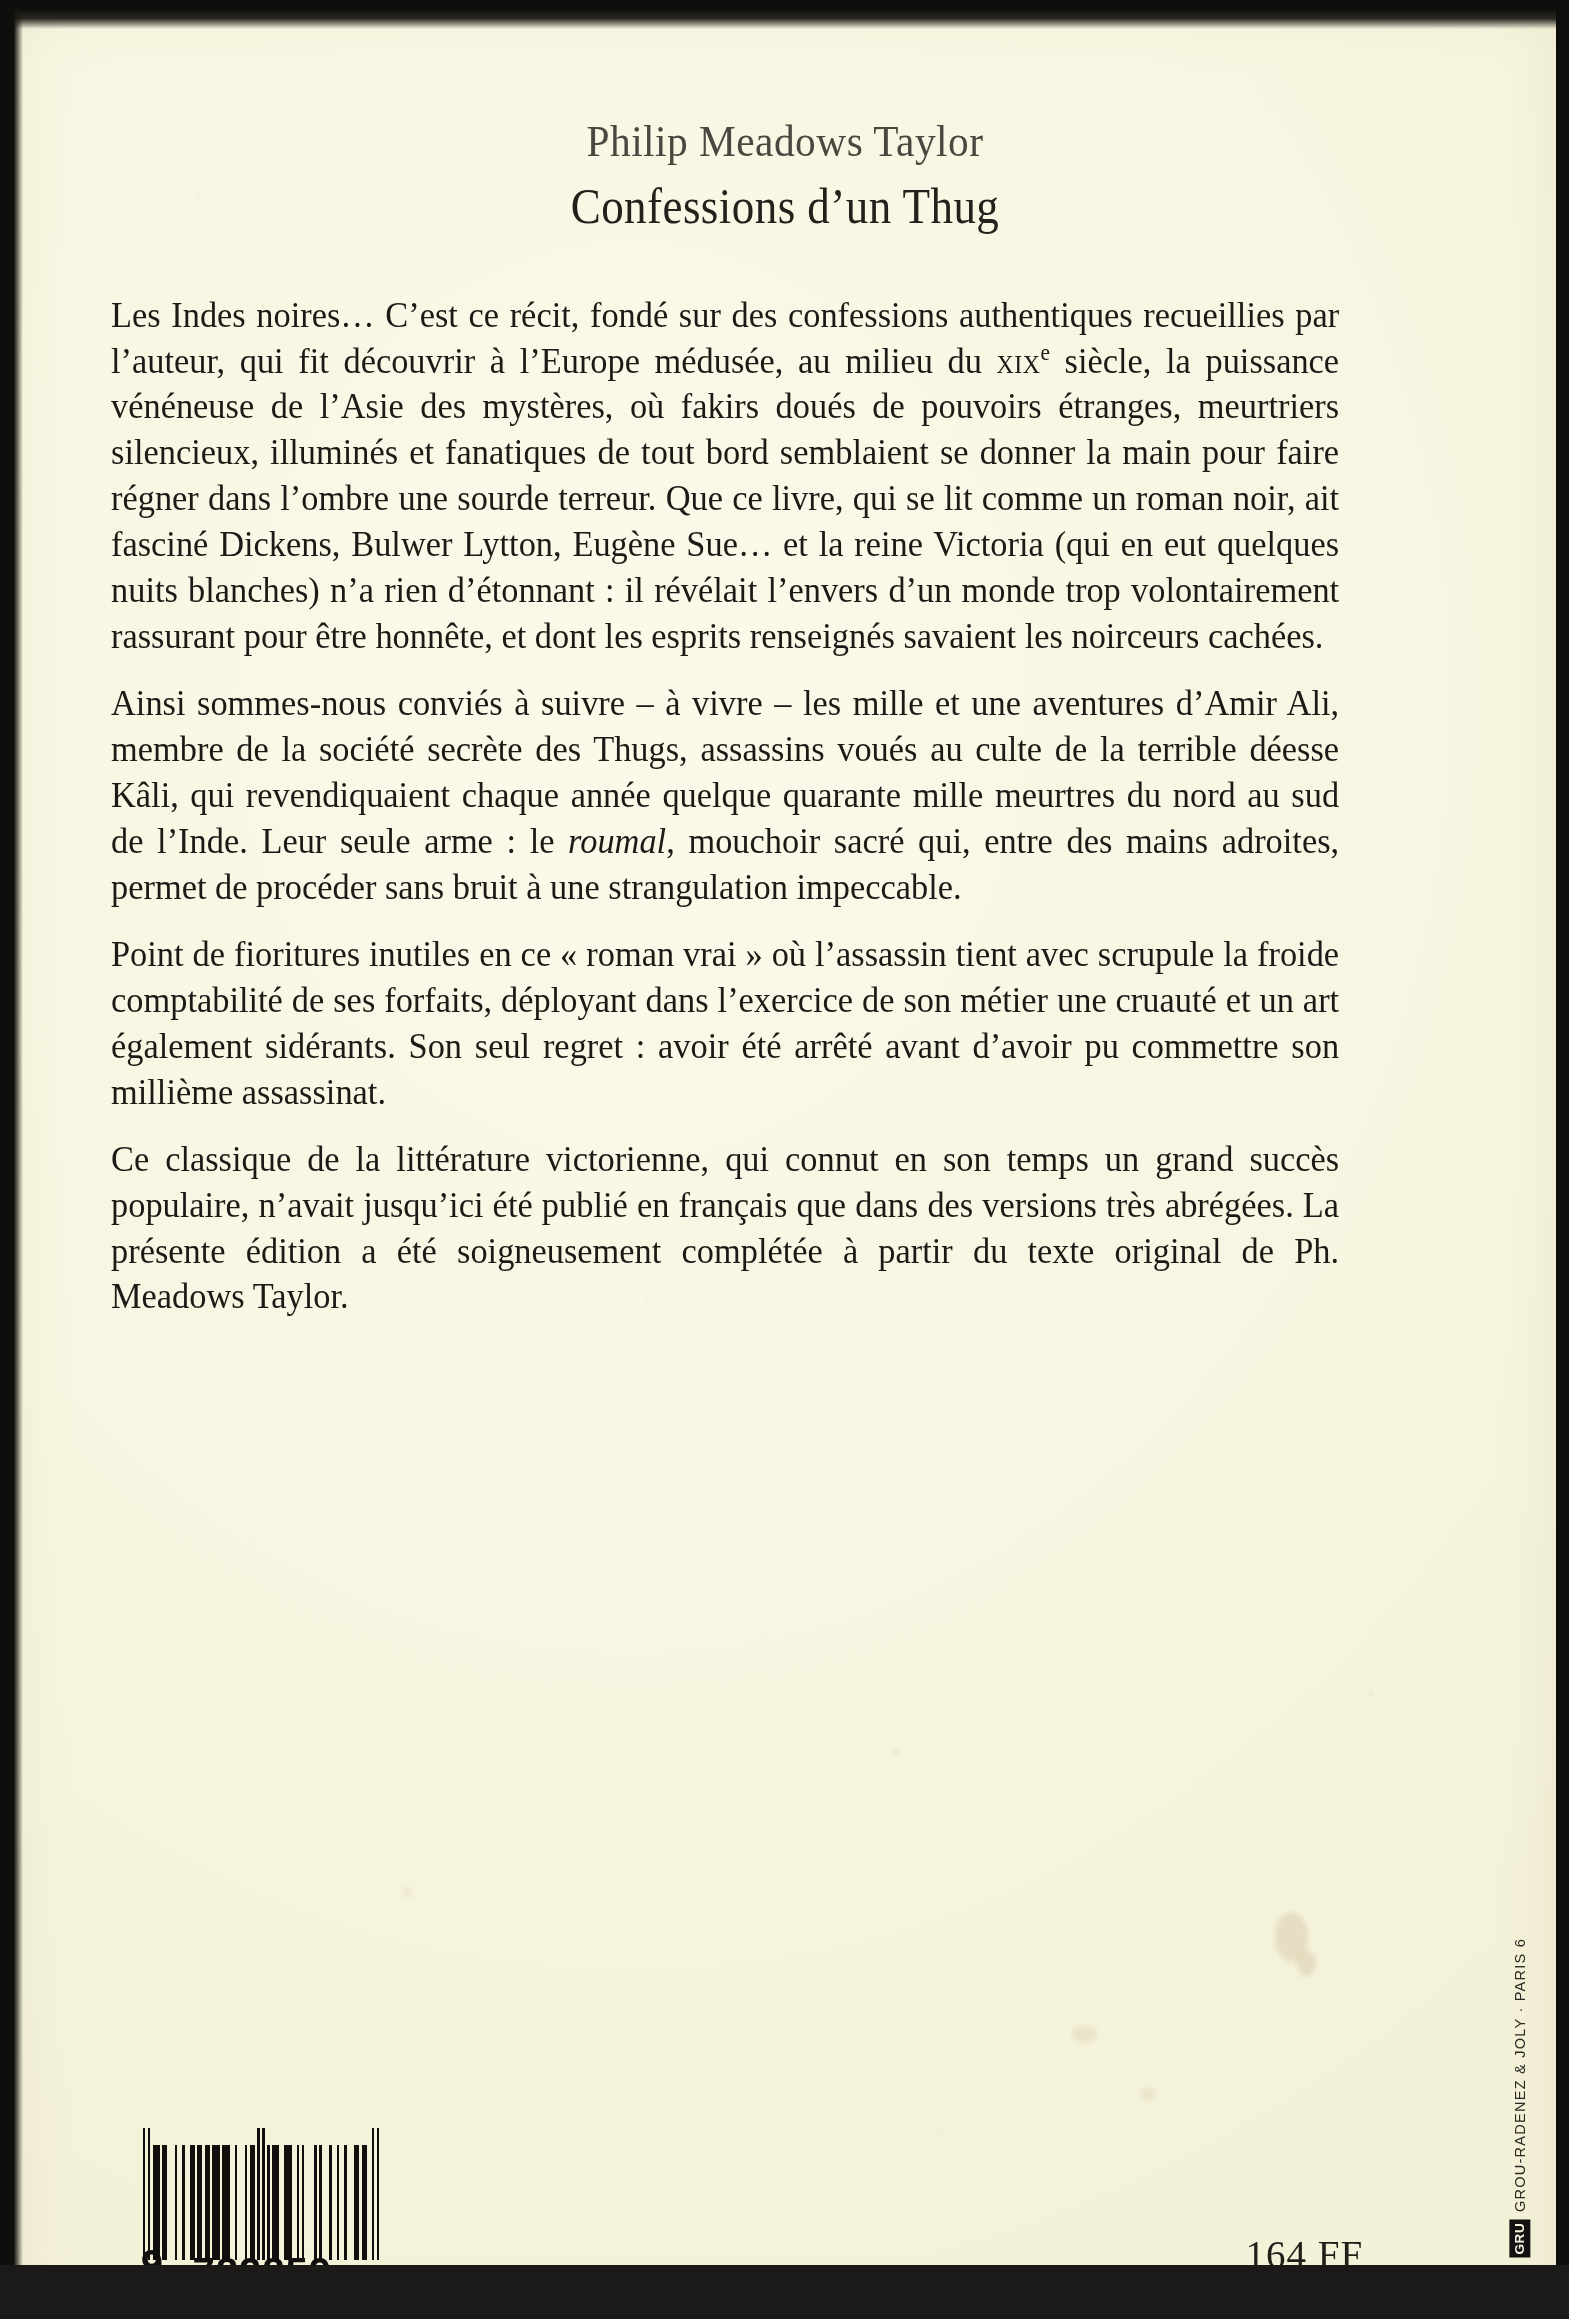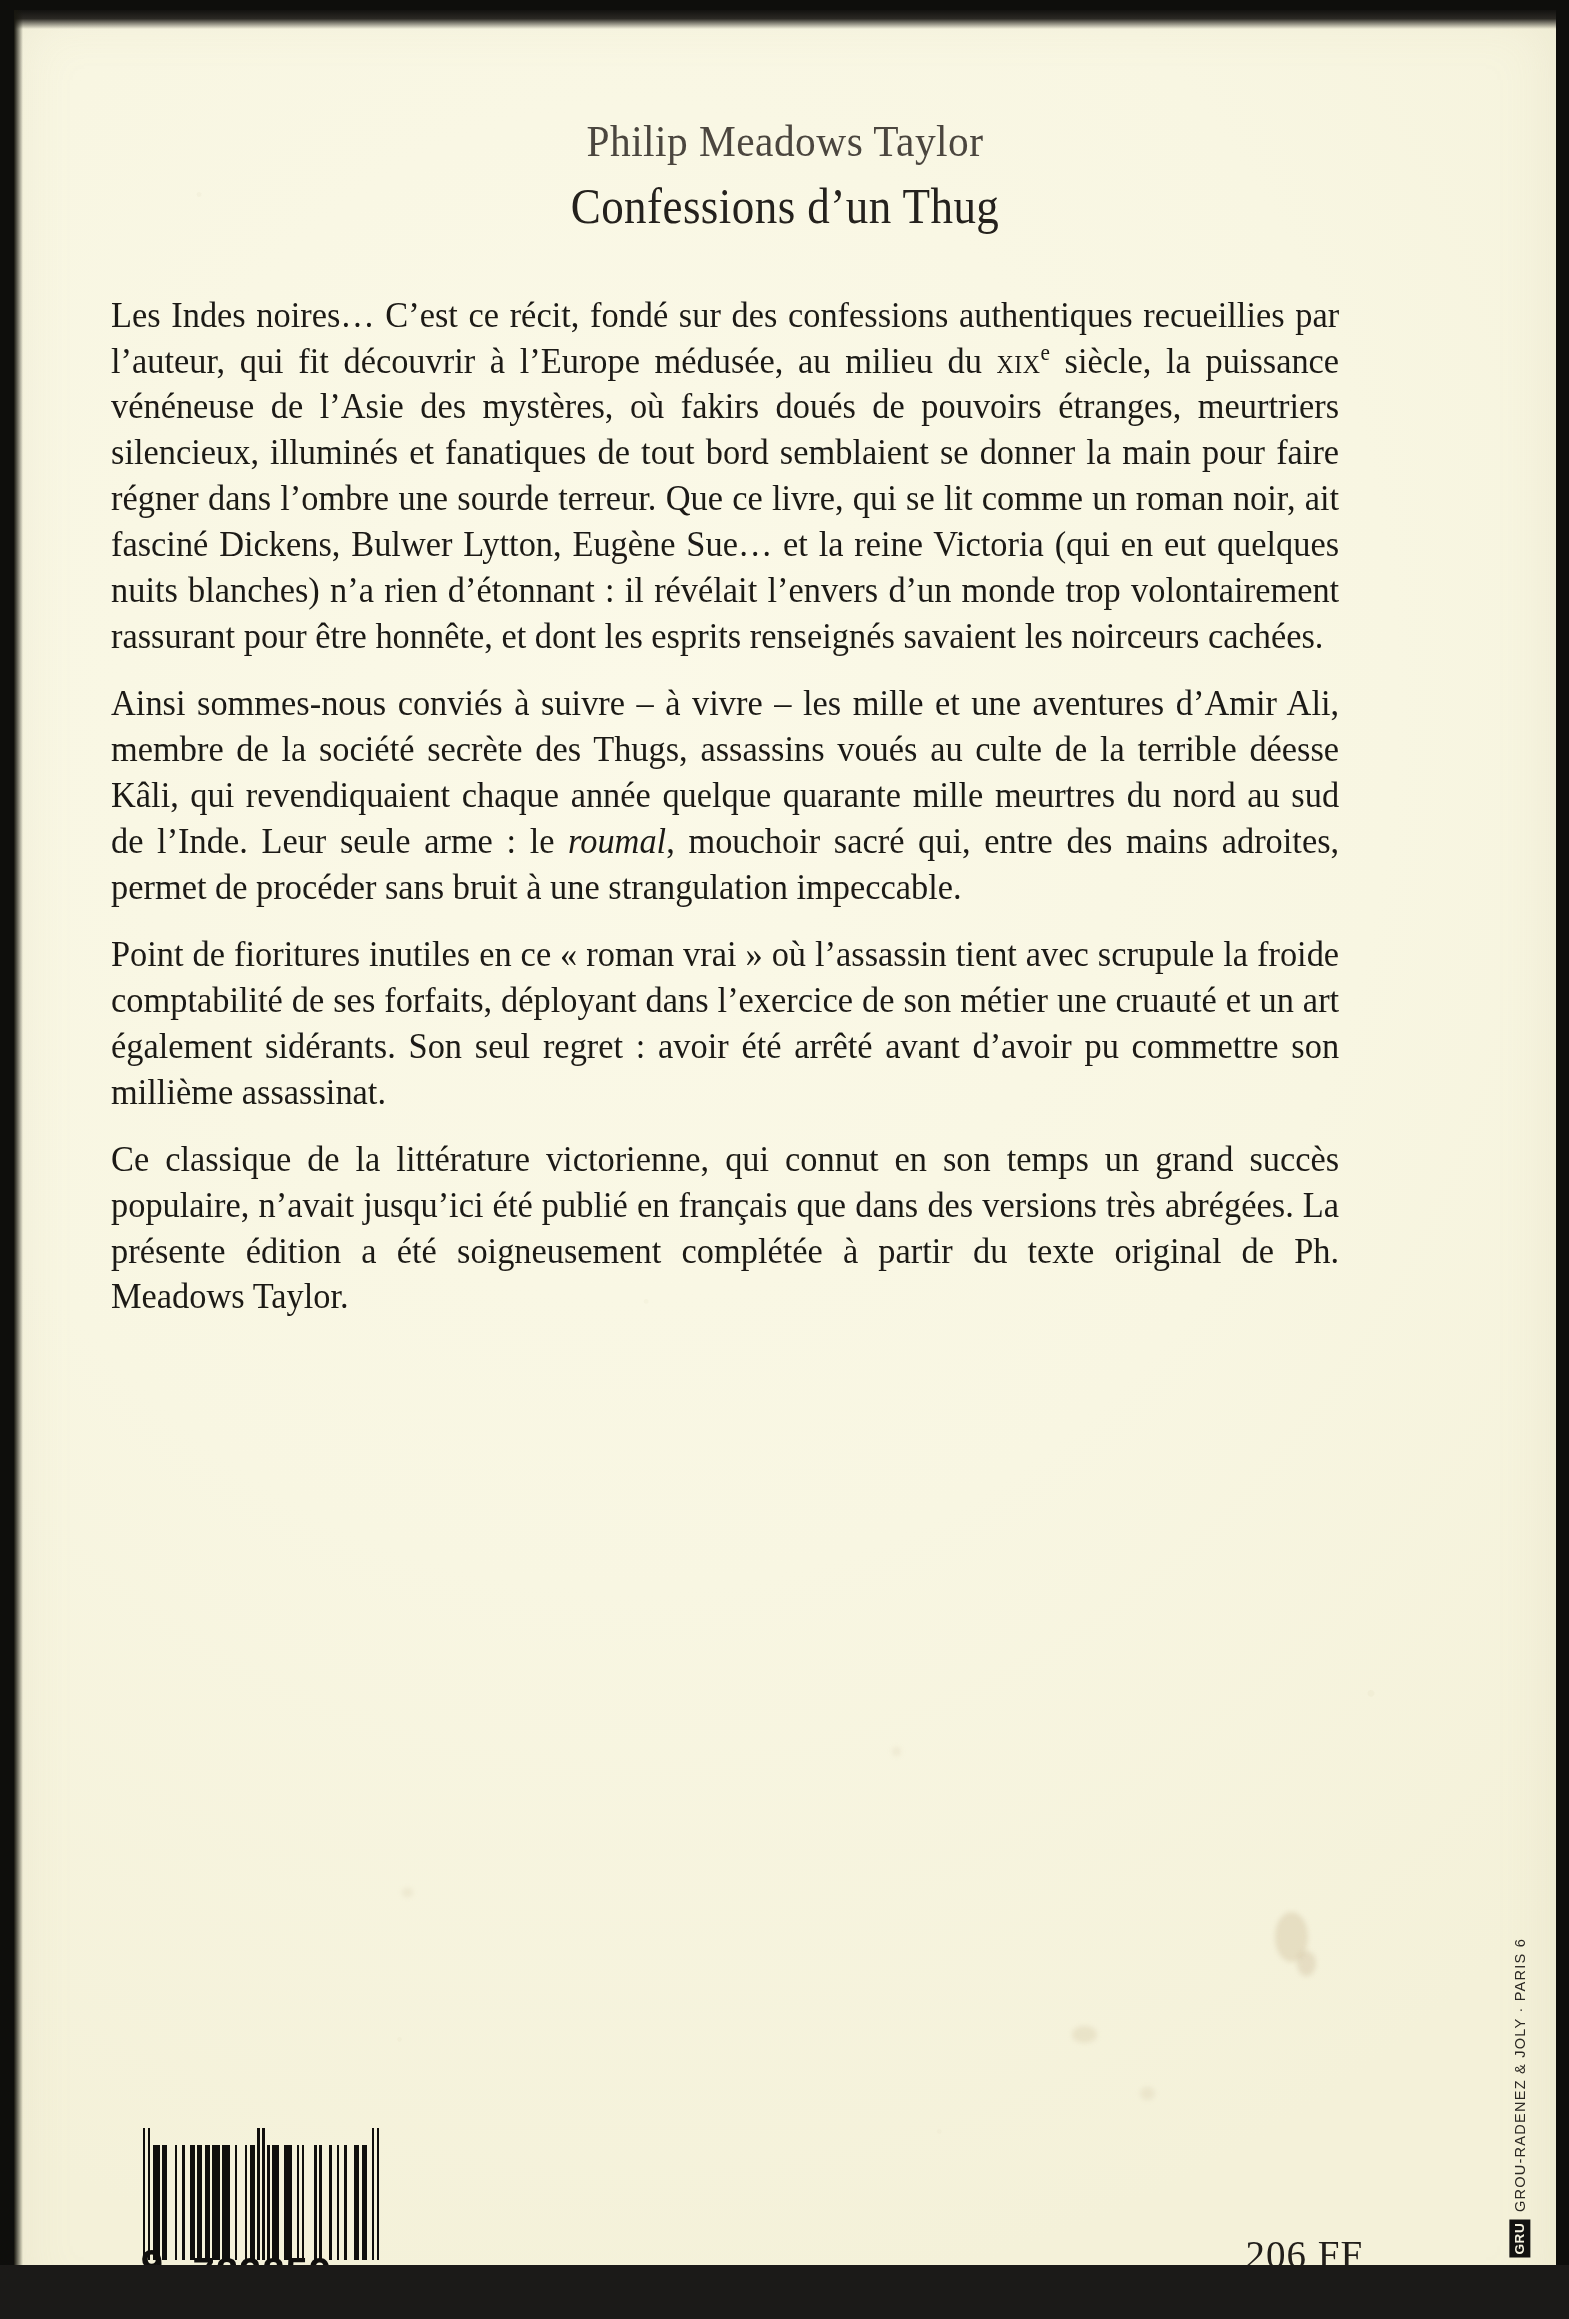--- a/index.html
+++ b/index.html
@@ -300,21 +300,21 @@
           <i class="guard" style="width: 2.5px; background: transparent;"></i>
           <i class="guard" style="width: 2.5px;"></i>
         </div>
       <div id="barcode-digits">
         <span id="bc-first">9</span>
         <span id="bc-left">782859</span>
         <span id="bc-right">403782</span>
       </div>
     </div>
 
-    <div id="price">206 FF</div>
+    <div id="price">164 FF</div>
 
     <div id="printer">
       <div id="printer-logo">GRU</div>
       <div id="printer-text">GROU-RADENEZ &amp; JOLY · PARIS 6</div>
     </div>
 
   </div>
 </div>
 
 

